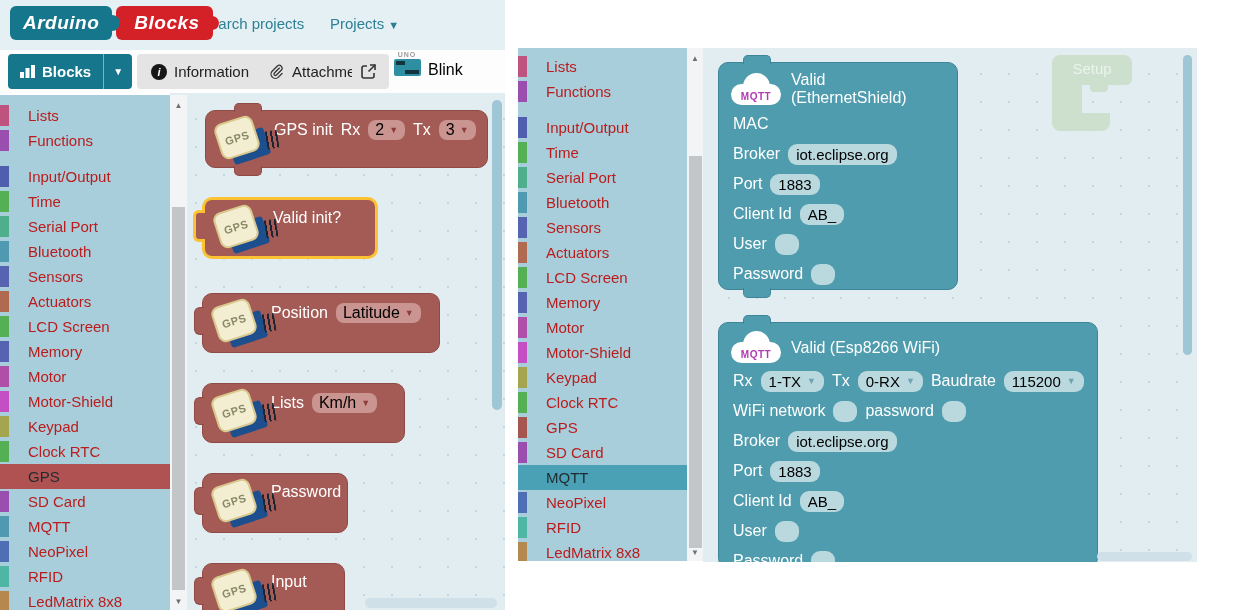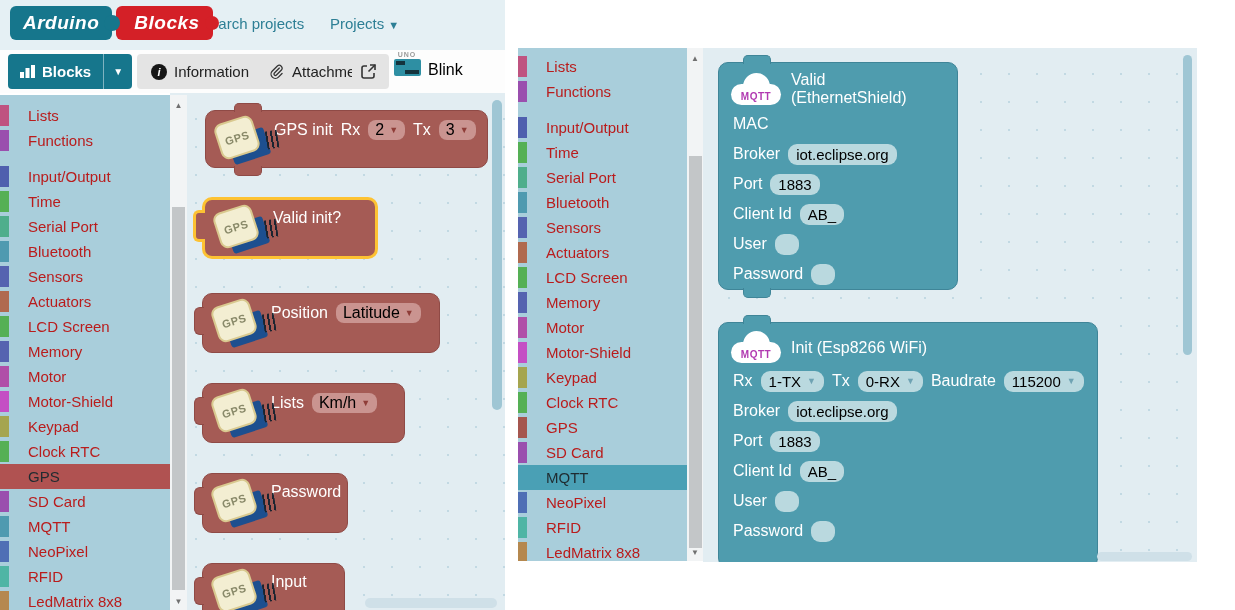--- a/index.html
+++ b/index.html
@@ -437,20 +437,29 @@
     </aside>
 
   <div class="sb-scroll sb-scroll-right">
     <span class="sb-arrow" style="top:6px;">▲</span>
     <div class="sb-thumb" style="top:108px;height:392px;"></div>
     <span class="sb-arrow" style="bottom:4px;">▼</span>
   </div>
 
   <div class="workspace right-ws">
 
+    <div class="ghost">
+      <div class="g-top"></div>
+        <div class="g-left"></div>
+        <div class="g-bottom"></div>
+        <div class="g-notch"></div>
+      <div class="g-label">
+          <span>Setup</span>
+        </div>
+    </div>
 
     <div class="mblock" style="left:15px;top:14px;width:240px;height:228px;">
       <div class="mtitle">
         <div class="cloud">
           <div class="cloud-bump"></div>
             <div class="cloud-body"></div>
           <div class="cloud-label">MQTT</div>
         </div>
         <span>Valid (EthernetShield)</span>
       </div>
@@ -479,40 +488,46 @@
         </div>
     </div>
 
     <div class="mblock" style="left:15px;top:274px;width:380px;height:246px;">
       <div class="mtitle">
         <div class="cloud">
           <div class="cloud-bump"></div>
             <div class="cloud-body"></div>
           <div class="cloud-label">MQTT</div>
         </div>
-        <span>Init (Esp8266 WiFi)</span>
+        <span>Valid (Esp8266 WiFi)</span>
       </div>
       <div class="mrow">
         <span>Rx</span>
         <span class="mfield mdrop">
             <span>1-TX</span>
             <span class="mcaret">▼</span>
           </span>
         <span>Tx</span>
         <span class="mfield mdrop">
             <span>0-RX</span>
             <span class="mcaret">▼</span>
           </span>
         <span>Baudrate</span>
         <span class="mfield mdrop">
             <span>115200</span>
             <span class="mcaret">▼</span>
           </span>
       </div>
       <div class="mrow">
+        <span>WiFi network</span>
+        <span class="mfield"></span>
+        <span>password</span>
+        <span class="mfield"></span>
+      </div>
+      <div class="mrow">
           <span>Broker</span>
           <span class="mfield">iot.eclipse.org</span>
         </div>
       <div class="mrow">
           <span>Port</span>
           <span class="mfield">1883</span>
         </div>
       <div class="mrow">
           <span>Client Id</span>
           <span class="mfield">AB_</span>

